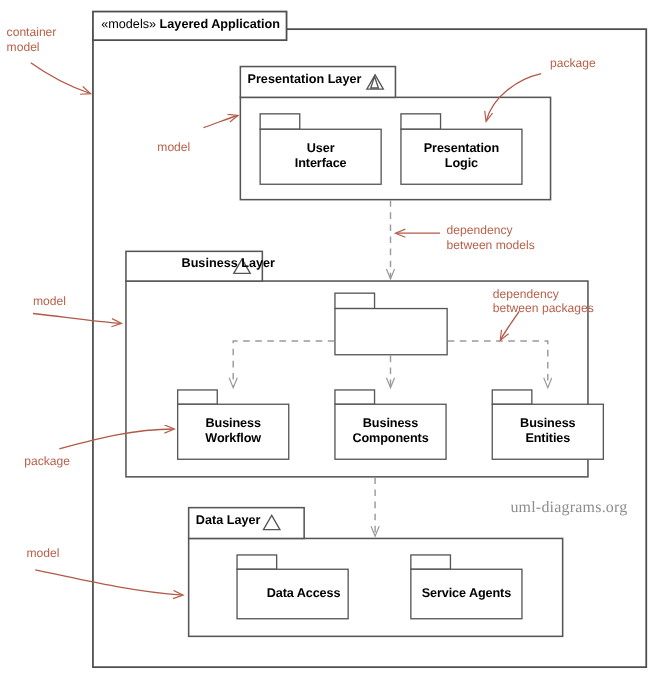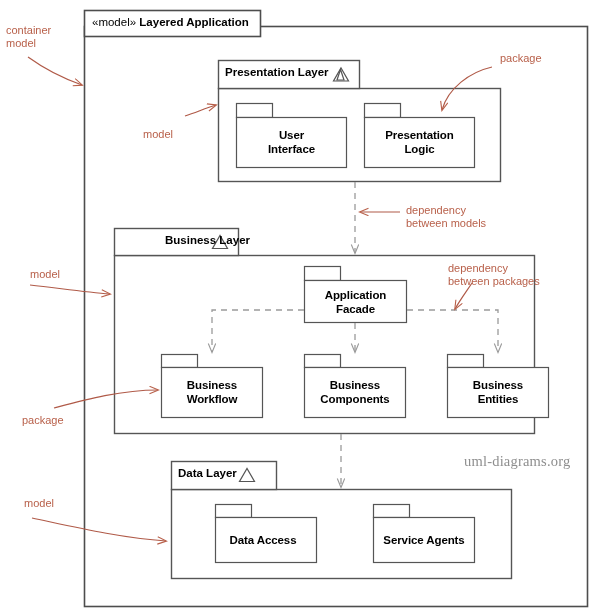--- a/index.html
+++ b/index.html
@@ -176,43 +176,41 @@
     <path d="M 30 285 C 58 288, 84 292, 110 294" fill="none" stroke="#b05a48" stroke-width="1.2" marker-end="url(#arrow-open-red)"></path>
 
     <path d="M 472 283 C 466 292, 460 300, 455 309" fill="none" stroke="#b05a48" stroke-width="1.2" marker-end="url(#arrow-open-red)"></path>
 
     <path d="M 54 408 C 84 400, 120 390, 158 390" fill="none" stroke="#b05a48" stroke-width="1.2" marker-end="url(#arrow-open-red)"></path>
 
     <path d="M 32 518 C 70 526, 120 538, 166 541" fill="none" stroke="#b05a48" stroke-width="1.2" marker-end="url(#arrow-open-red)"></path>
   </svg>
 
   <div class="model-title" style="left:92px; top:16px;">
-    <span class="guillemet">«model»</span>
+    <span class="guillemet">«models»</span>
     <span>Layered Application</span>
   </div>
 
   <div class="model-title" style="left:225px; top:66px;text-align:right;">Presentation Layer</div>
   <div class="model-title" style="left:121px; top:234px;padding-left:44px;">Business Layer</div>
   <div class="model-title" style="left:178px; top:467px;">Data Layer</div>
 
   <div class="pkg-name" style="left:364px; top:128px; width:111px;">Presentation
 Logic</div>
   <div class="pkg-name" style="left:236px; top:128px; width:111px;">User
 Interface</div>
 
-  <div class="pkg-name" style="left:304px; top:288px; width:103px;">Application
-Facade</div>
   <div class="pkg-name" style="left:161px; top:378px; width:102px;">Business
 Workflow</div>
   <div class="pkg-name" style="left:304px; top:378px; width:102px;">Business
 Components</div>
   <div class="pkg-name" style="left:447px; top:378px; width:102px;">Business
 Entities</div>
 
-  <div class="pkg-name" style="left:212px; top:533px; width:102px;">Data Access</div>
+  <div class="pkg-name" style="left:225px; top:533px; width:102px;">Data Access</div>
   <div class="pkg-name" style="left:373px; top:533px; width:102px;">Service Agents</div>
 
   <div class="annot" style="left:6px; top:24px;">container
 model</div>
   <div class="annot" style="left:143px; top:128px;">model</div>
   <div class="annot" style="left:500px; top:52px;">package</div>
   <div class="annot" style="left:406px; top:204px;">dependency
 between models</div>
   <div class="annot" style="left:30px; top:268px;">model</div>
   <div class="annot" style="left:448px; top:262px;">dependency

